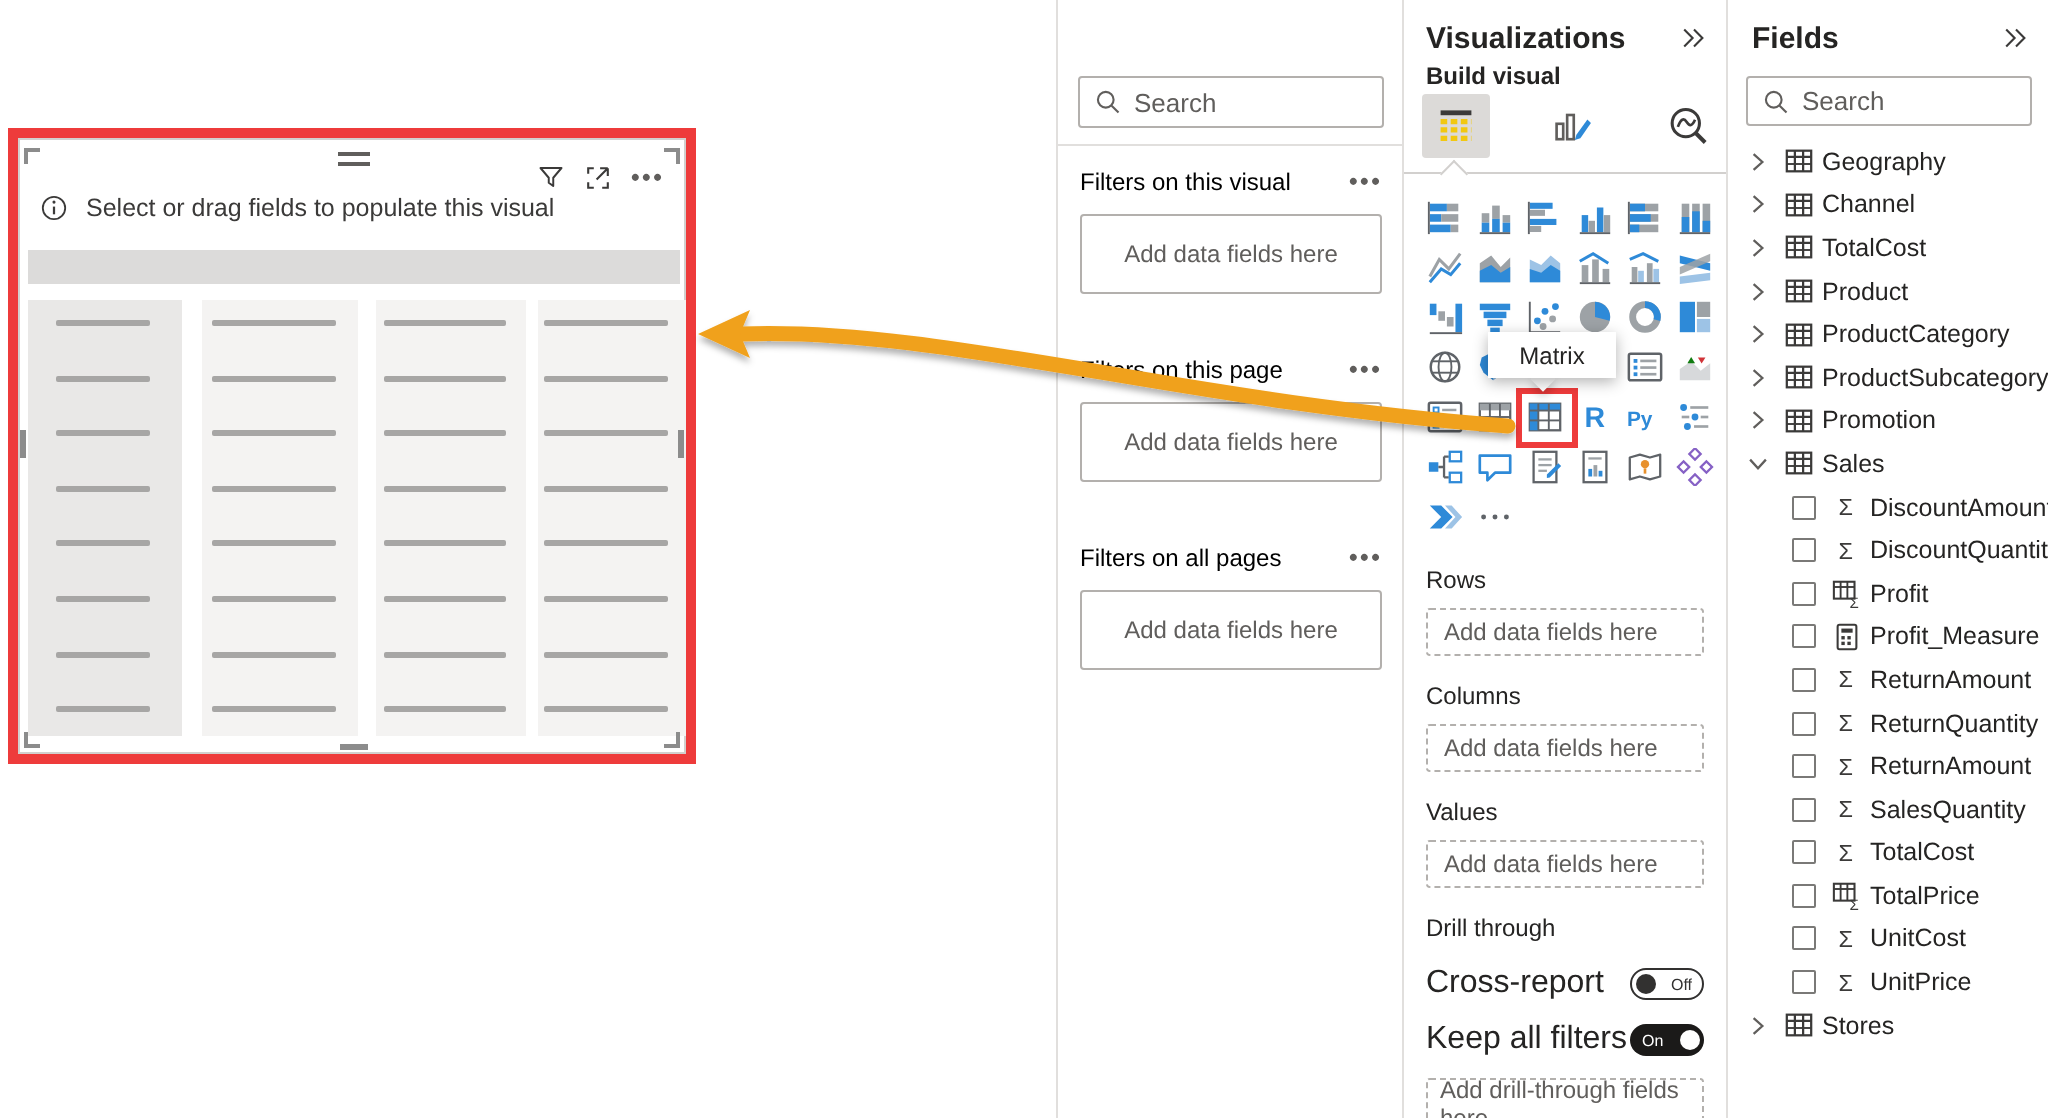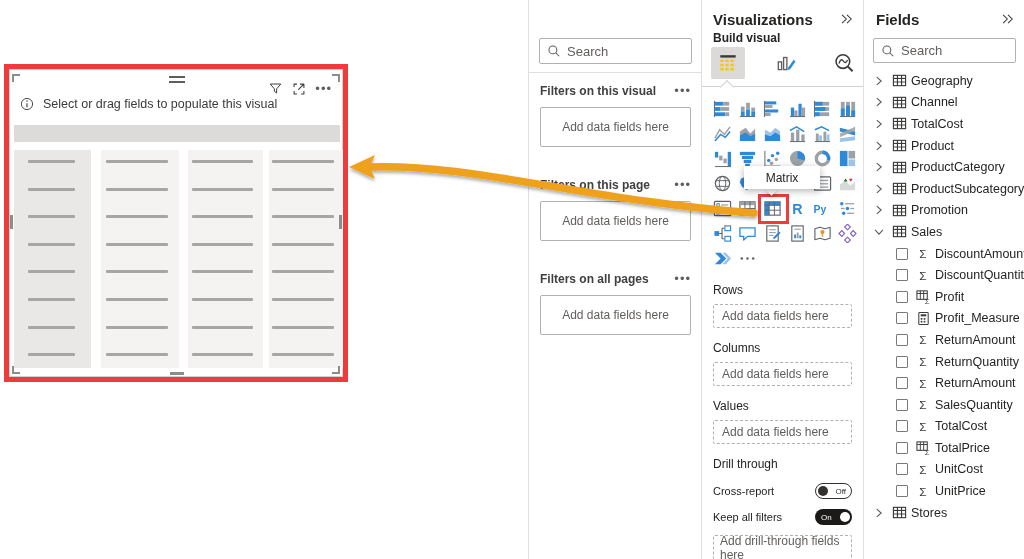--- a/index.html
+++ b/index.html
@@ -22,55 +22,55 @@
     border-radius:2px; display:flex; align-items:center; padding:0 7px; gap:6px; background:#fff; }
   .searchbox input { border:none; outline:none; flex:1; font-size:13px; color:#252423; min-width:0;
     font-family:inherit; }
   .searchbox input::placeholder { color:#605e5c; }
 
   
   #filters-search { top:38px; }
   #filters-divider { position:absolute; top:72px; left:0; right:0; border-top:1px solid #e1dfdd; }
   #filters-sections { position:absolute; top:84px; left:11px; right:10px; }
   .fsec-label-row { display:flex; align-items:center; margin-bottom:9px; }
-  .fsec-label { font-size:12px; color:#404040;font-weight:bold; }
+  .fsec-label { font-size:12px; color:#000000; }
   .fsec-well { height:40px; border:1px solid #b3b0ad; border-radius:2px; display:flex;
     align-items:center; justify-content:center; font-size:12px; color:#605e5c; background:#fff;
     margin-bottom:31px; }
   .dots { color:#605e5c; font-size:13px; letter-spacing:1px; line-height:8px; cursor:pointer; }
 
   
   #build-label { position:absolute; top:31px; left:11px; font-size:12px; font-weight:700; }
   #viz-tabs { position:absolute; top:47px; left:9px; width:150px; display:flex;
     justify-content:space-between; }
   .viz-tab { width:34px; height:32px; display:flex; align-items:center; justify-content:center;
     border-radius:2px; cursor:pointer; }
   .viz-tab.selected { background:#dcdad8; }
   #tab-divider { position:absolute; top:86px; left:0; right:0; border-top:1px solid #d2d0ce; }
   #tab-caret { position:absolute; top:82px; left:20px; width:10px; height:10px; background:#fff;
     border-left:1px solid #d2d0ce; border-top:1px solid #d2d0ce; transform:rotate(45deg); }
   #viz-gallery { position:absolute; top:96px; left:8px; width:152px; display:flex; flex-wrap:wrap; }
   .vcell { width:25px; height:25px; display:flex; align-items:center; justify-content:center;
     cursor:pointer; }
   #matrix-highlight { position:absolute; left:56px; top:194px; width:31px; height:30px;
     border:3px solid #ee3b3b; z-index:30; pointer-events:none; }
-  #matrix-tooltip { position:absolute; left:42px; top:166px; width:76px; height:23px; background:#fff;
+  #matrix-tooltip { position:absolute; left:42px; top:166px; width:64px; height:23px; background:#fff;
     box-shadow:0 2px 7px rgba(0,0,0,.3); display:flex; align-items:center; justify-content:center;
     font-size:12px; color:#252423; z-index:60; }
   #tooltip-caret { position:absolute; left:65px; top:185px; width:9px; height:9px; background:#fff;
     transform:rotate(45deg); box-shadow:2px 2px 4px rgba(0,0,0,.18); z-index:59; }
 
   #viz-wells { position:absolute; top:283px; left:11px; right:11px; }
   .well-label { font-size:12px; color:#252423; margin-bottom:7px; }
   .well-box { height:24px; border:1px dashed #b3b0ad; border-radius:2px; display:flex;
     align-items:center; padding:0 8px; font-size:12px; color:#605e5c; margin-bottom:13px;
     background:#fff; }
   .drill-title { font-size:12px; font-weight:400; margin:3px 0 12px; }
   .toggle-row { display:flex; align-items:center; margin-bottom:10px; }
-  .toggle-label { font-size:11px; flex:1; }
+  .toggle-label { font-size:16px; flex:1; }
   .toggle { width:37px; height:16px; border-radius:9px; position:relative; font-size:8px;
     cursor:pointer; }
   .toggle.off { border:1px solid #323130; background:#fff; }
   .toggle.off .knob { position:absolute; left:2px; top:2px; width:10px; height:10px;
     border-radius:50%; background:#323130; }
   .toggle.off .tlabel { position:absolute; right:5px; top:3px; color:#323130; }
   .toggle.on { background:#1b1a19; }
   .toggle.on .knob { position:absolute; right:2px; top:3px; width:10px; height:10px;
     border-radius:50%; background:#fff; }
   .toggle.on .tlabel { position:absolute; left:6px; top:4px; color:#fff; }

